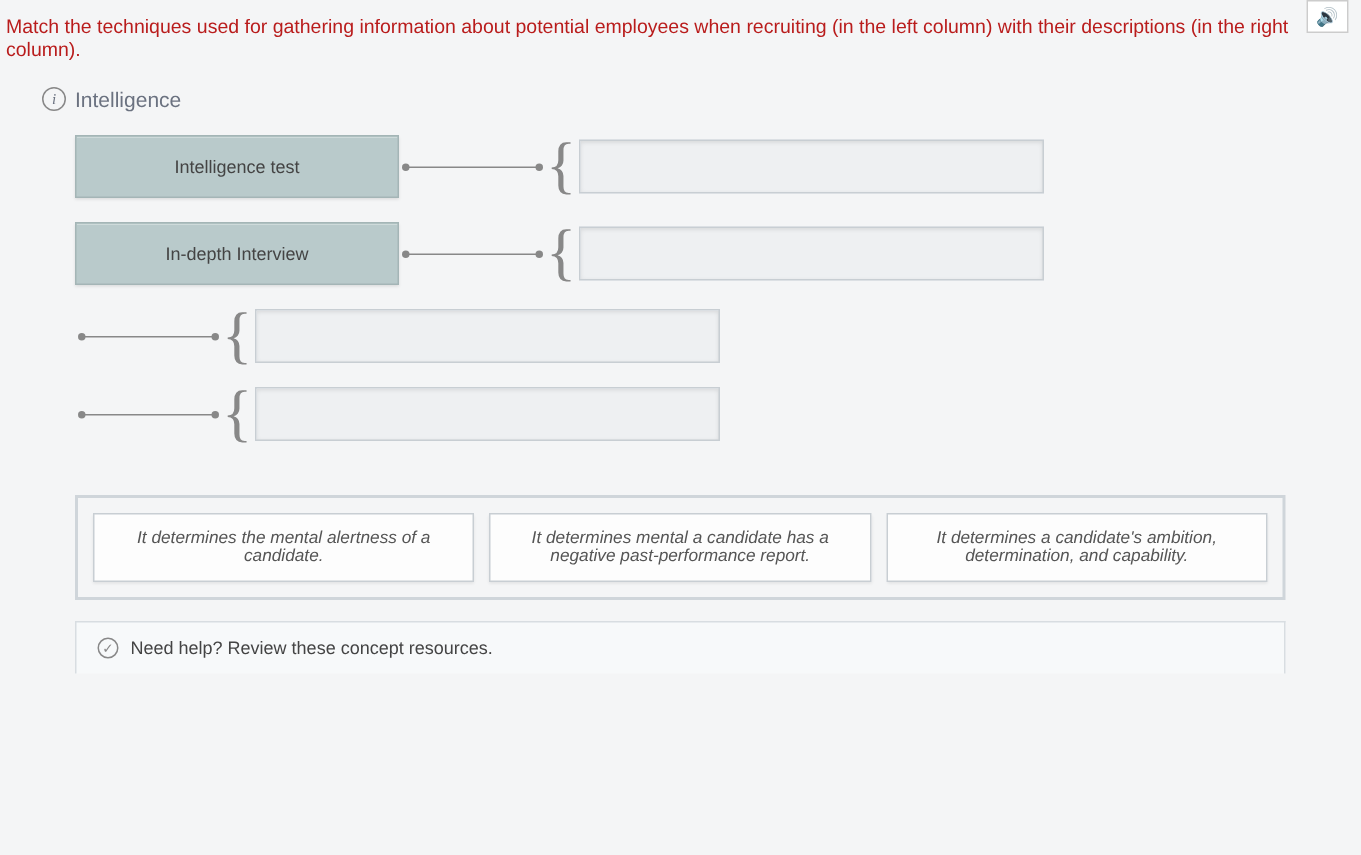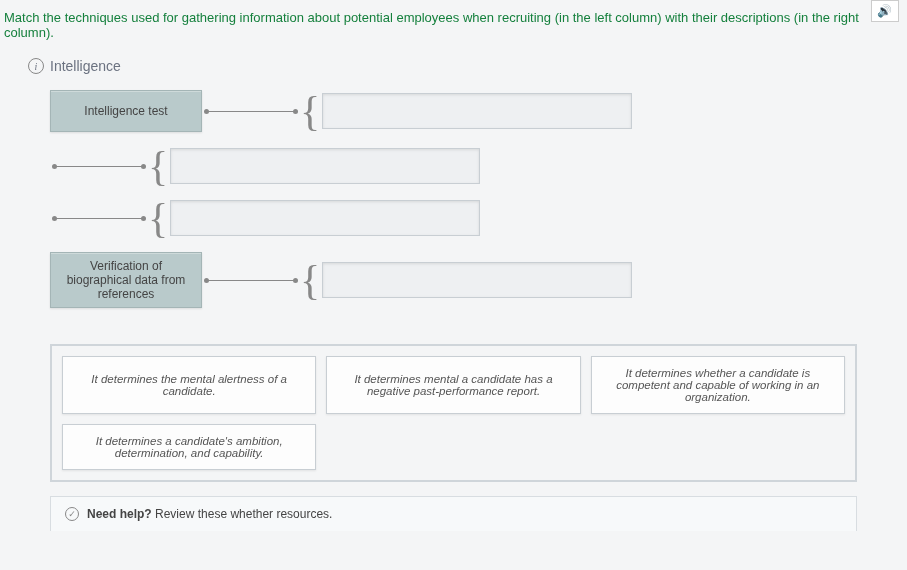--- a/index.html
+++ b/index.html
@@ -19,21 +19,21 @@
       width: 28px; height: 22px;
       border: 1px solid #ccc;
       background: #fff;
       display: flex; align-items: center; justify-content: center;
       font-size: 12px;
       color: #666;
     }
     .question-text {
       padding: 10px 12px 14px 4px;
       font-size: 13px;
-      color: #15803d;
+      color: #b91c1c;
     }
     .instructions {
       display: flex;
       align-items: center;
       gap: 6px;
       padding: 4px 28px 16px;
       color: #6b7280;
       font-size: 14px;
     }
     .i-circle {
@@ -48,21 +48,21 @@
     }
     .match-area {
       padding: 0 50px 12px;
     }
     .row {
       display: flex;
       align-items: center;
       margin-bottom: 16px;
     }
     .prompt-box {
-      width: 152px;
+      width: 216px;
       min-height: 42px;
       background: #b9cacb;
       border: 1px solid #a4b5b6;
       display: flex;
       align-items: center;
       justify-content: center;
       text-align: center;
       font-size: 12px;
       color: #444;
       padding: 6px 8px;
@@ -136,21 +136,21 @@
     }
     .check-circle {
       width: 14px; height: 14px;
       border: 1.5px solid #888;
       border-radius: 50%;
       display: inline-flex;
       align-items: center; justify-content: center;
       font-size: 9px;
       color: #888;
     }
-    .bold { font-weight: bold; }
+    .bold { font-weight: normal; }
   </style>
 </head>
 <body>
 
 <div class="top-btn">
   <span>🔊</span>
 </div>
 
 <div class="question-text">Match the techniques used for gathering information about potential employees when recruiting (in the left column) with their descriptions (in the right column).</div>
 
@@ -160,42 +160,41 @@
 </div>
 
 <div class="match-area">
   <div class="row">
     <div class="prompt-box">Intelligence test</div>
     <div class="connector"></div>
     <span class="brace">{</span>
     <div class="drop-zone"></div>
   </div>
   <div class="row">
-    <div class="connector"></div>
-    <span class="brace">{</span>
-    <div class="drop-zone"></div>
-  </div>
-  <div class="row">
-    <div class="connector"></div>
-    <span class="brace">{</span>
-    <div class="drop-zone"></div>
-  </div>
-  <div class="row">
-    <div class="prompt-box">Verification of biographical data from references</div>
+    <div class="prompt-box">In-depth Interview</div>
+    <div class="connector"></div>
+    <span class="brace">{</span>
+    <div class="drop-zone"></div>
+  </div>
+  <div class="row">
+    <div class="connector"></div>
+    <span class="brace">{</span>
+    <div class="drop-zone"></div>
+  </div>
+  <div class="row">
     <div class="connector"></div>
     <span class="brace">{</span>
     <div class="drop-zone"></div>
   </div>
 </div>
 
 <div class="choices-container">
   <div class="choice">It determines the mental alertness of a candidate.</div>
   <div class="choice">It determines mental a candidate has a negative past-performance report.</div>
-  <div class="choice">It determines whether a candidate is competent and capable of working in an organization.</div>
   <div class="choice">It determines a candidate's ambition, determination, and capability.</div>
 </div>
 
 <div class="need-help">
   <span class="check-circle">✓</span>
   <span>
-    <span class="bold">Need help?</span><span> Review these whether resources.</span>
+    <span class="bold">Need help?</span><span> Review these concept resources.</span>
   </span>
 </div>
 
 </body></html>

